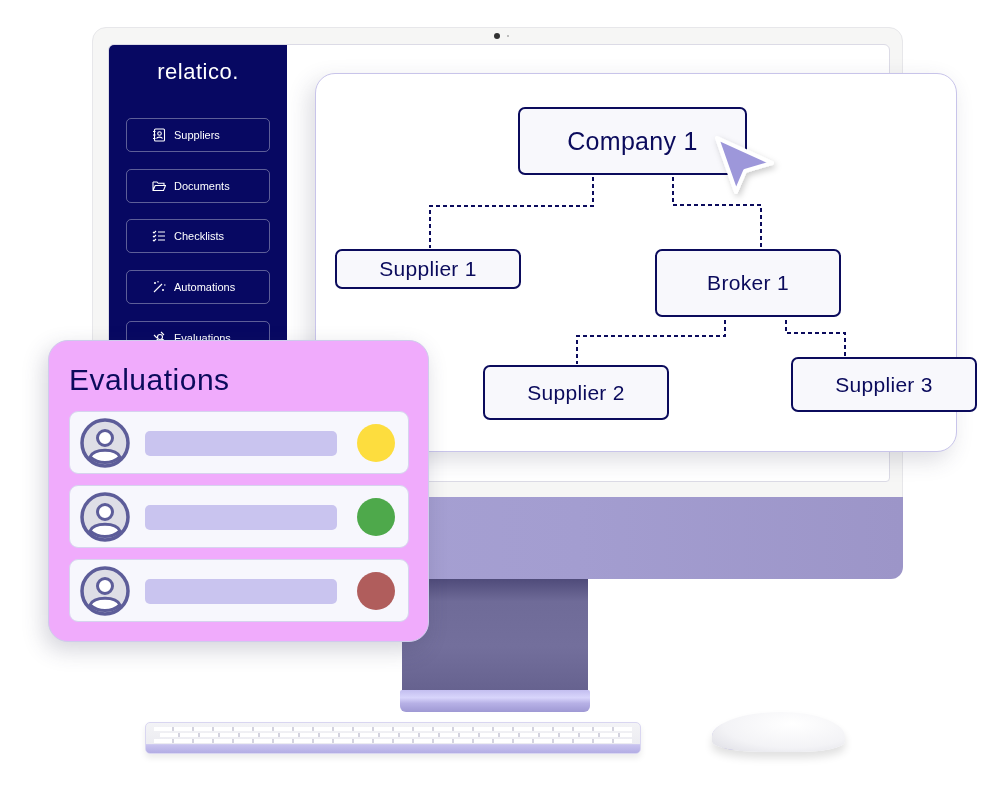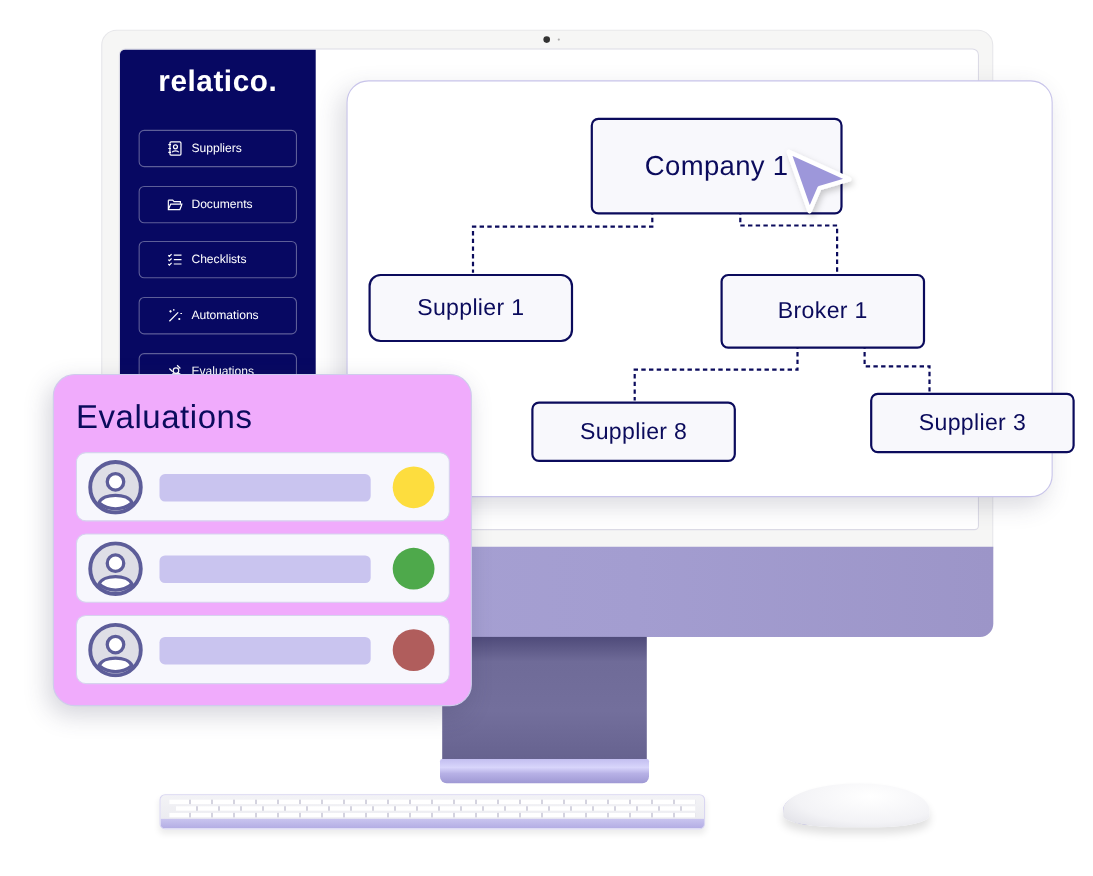--- a/index.html
+++ b/index.html
@@ -28,21 +28,21 @@
              background:repeating-linear-gradient(90deg,#ffffff 0 18px,#d4d3df 18px 20px); }
   .mouse { left:712px; top:712px; width:133px; height:40px; border-radius:60% 55% 40% 45% / 70% 70% 30% 30%;
            background:radial-gradient(ellipse at 60% 30%,#ffffff 0%,#f3f3f6 60%,#dcdce3 100%);
            box-shadow:0 6px 8px rgba(0,0,0,0.12); }
   .mouse-side { left:712px; top:722px; width:50px; height:28px; border-radius:50% 20% 40% 50%;
                 background:linear-gradient(180deg,#c7c2f2,#9f98dc); }
 
   
   .sidebar { left:0; top:0; width:178px; height:438px; background:#070862; }
   .logo { left:0; top:14px; width:178px; text-align:center; color:#ffffff;
-          font-family:"Liberation Sans", sans-serif; font-size:27px; font-weight:700; letter-spacing:0.5px; }
+          font-family:"Liberation Sans", sans-serif; font-size:22px; font-weight:400; letter-spacing:0.5px; }
   .nav-item { left:17px; width:144px; height:34px; border:1px solid rgba(255,255,255,0.35);
               border-radius:5px; box-sizing:border-box; display:flex; align-items:center;
               padding-left:25px; color:#ffffff; font-size:11px; font-family:"Liberation Sans", sans-serif; }
   .nav-item svg { width:14px; height:14px; margin-right:8px; flex:none; }
 
   
   .diagram-card { left:315px; top:73px; width:642px; height:379px; background:#ffffff;
                   border:1px solid #c8c4ea; border-radius:20px; box-sizing:border-box;
                   box-shadow:-6px 8px 22px rgba(60,60,90,0.18); }
   .node { position:absolute; background:#f8f8fc; border:2px solid #0b0b5c; border-radius:7px;
@@ -122,24 +122,24 @@
 
 <div class="abs diagram-card"></div>
 <svg class="abs connector" width="994" height="796">
   <g fill="none" stroke="#0b0b5c" stroke-width="2" stroke-dasharray="4,3">
     <path d="M593 177 V206 H430 V248"></path>
     <path d="M673 177 V205 H761 V248"></path>
     <path d="M725 306 V336 H577 V364"></path>
     <path d="M786 306 V333 H845 V356"></path>
   </g>
 </svg>
-<div class="node big" style="left:537px;top:107px;width:229px;height:88px;">Company 1</div>
-<div class="node" style="left:335px;top:249px;width:186px;height:62px;border-radius:11px;">Supplier 1</div>
+<div class="node big" style="left:518px;top:107px;width:229px;height:68px;">Company 1</div>
+<div class="node" style="left:335px;top:249px;width:186px;height:40px;">Supplier 1</div>
 <div class="node" style="left:655px;top:249px;width:186px;height:68px;">Broker 1</div>
-<div class="node" style="left:483px;top:365px;width:186px;height:55px;">Supplier 8</div>
+<div class="node" style="left:483px;top:365px;width:186px;height:55px;">Supplier 2</div>
 <div class="node" style="left:749px;top:357px;width:186px;height:55px;margin-left:42px;">Supplier 3</div>
 
 <svg class="abs cursor" viewBox="0 0 80 75">
   <defs>
     <filter id="cs" x="-30%" y="-30%" width="160%" height="160%">
       <feDropShadow dx="2" dy="3" stdDeviation="3" flood-color="#000" flood-opacity="0.2"></feDropShadow>
     </filter>
   </defs>
   <path d="M12 10 L67 35 L40 43 L31 64 Z" fill="#9d97da" stroke="#ffffff" stroke-width="4" stroke-linejoin="round" filter="url(#cs)"></path>
 </svg>

